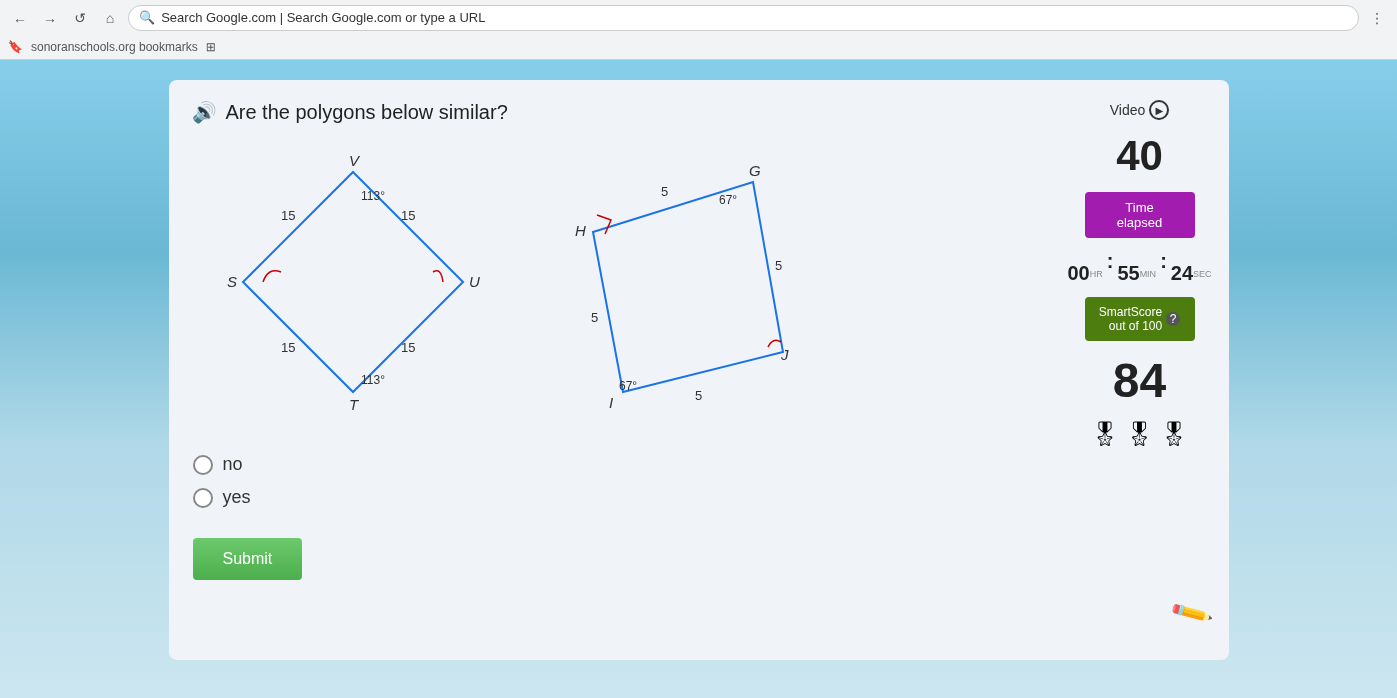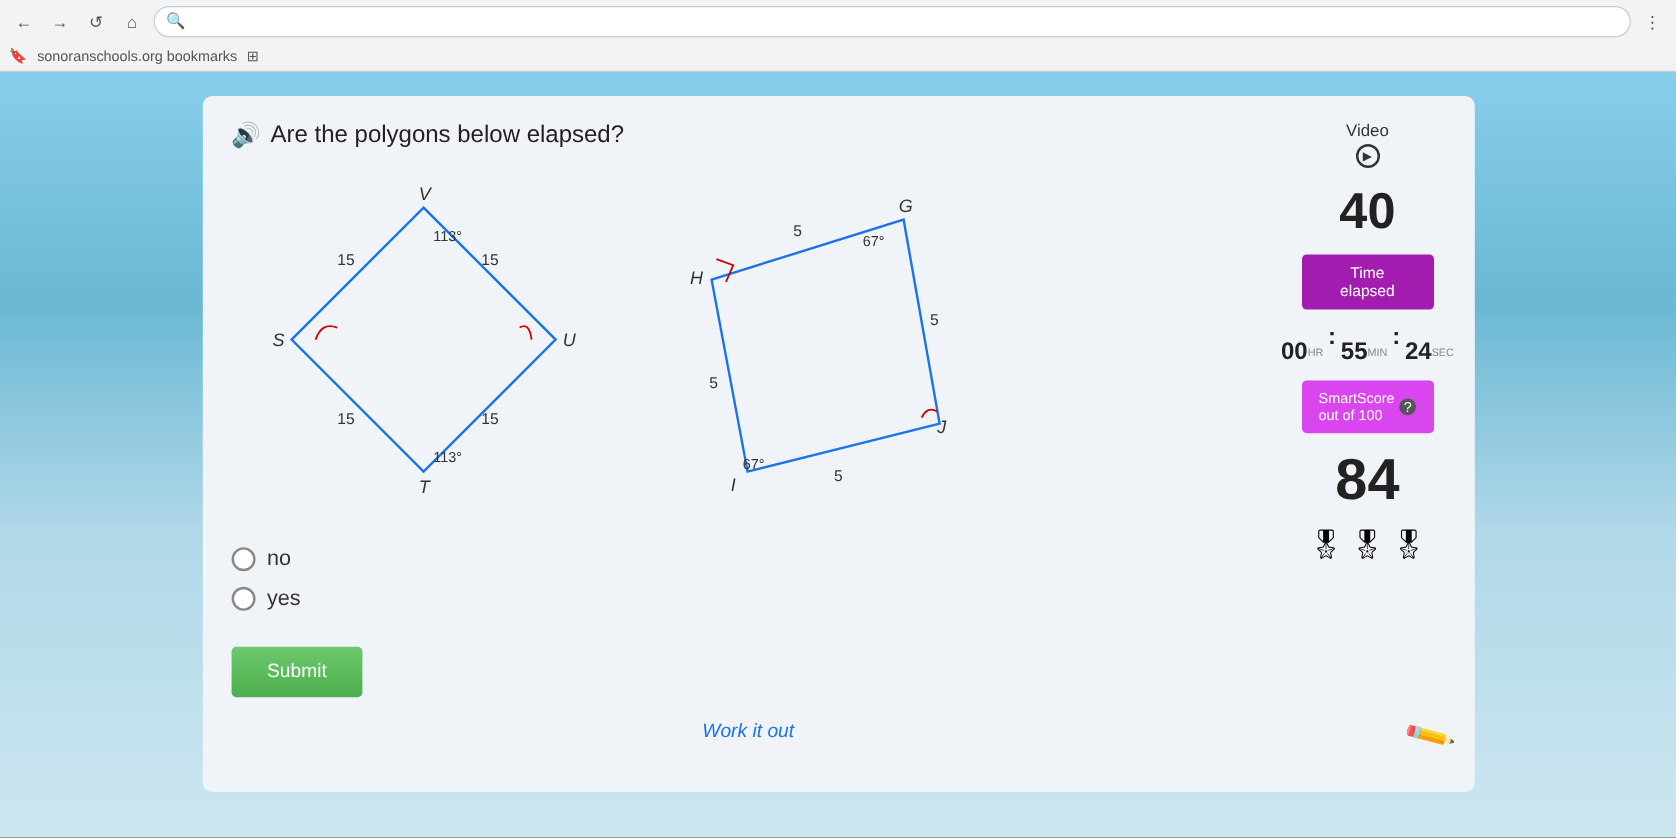--- a/index.html
+++ b/index.html
@@ -172,21 +172,20 @@
       align-items: center;
     }
 
     .video-btn {
       display: flex;
       align-items: center;
       gap: 4px;
       font-size: 14px;
       color: #333;
       cursor: pointer;
-      flex-direction: column;
     }
     .video-circle {
       width: 20px; height: 20px;
       border-radius: 50%;
       border: 2px solid #333;
       display: flex; align-items: center; justify-content: center;
       font-size: 10px;
     }
 
     .questions-answered-box {
@@ -236,23 +235,23 @@
       color: #888;
     }
     .timer-sep {
       font-size: 20px;
       font-weight: bold;
       color: #222;
       margin-bottom: 12px;
     }
 
     .smart-score-box {
-      background: #d946ef;
+      background: #4d7c0f;
       color: white;
-      text-align: left;
+      text-align: right;
       padding: 8px 12px;
       border-radius: 4px;
       font-size: 12px;
       width: 110px;
       display: flex;
       align-items: center;
       justify-content: center;
       gap: 4px;
     }
 
@@ -283,38 +282,39 @@
 <body>
 
 <div class="browser-bar">
   <div class="nav-bar">
     <button class="nav-btn">←</button>
     <button class="nav-btn">→</button>
     <button class="nav-btn">↺</button>
     <button class="nav-btn">⌂</button>
     <div class="address-bar">
       <span>🔍</span>
+      <span>Search Google.com | Search Google.com or type a URL</span>
     </div>
     <button class="nav-btn">⋮</button>
   </div>
   <div class="bookmarks-bar">
     <span>🔖</span>
     <span>sonoranschools.org bookmarks</span>
     <span>⊞</span>
   </div>
 </div>
 
 <div class="content-area">
   <div class="main-panel">
 
     <div class="question-area">
 
       <div class="question-header">
         <span class="speaker-icon">🔊</span>
-        <span class="question-text">Are the polygons below elapsed?</span>
+        <span class="question-text">Are the polygons below similar?</span>
       </div>
 
       
       <div class="shapes-container">
 
         <div class="shape-left">
           <svg width="280" height="260" viewBox="0 0 280 260">
 
             <polygon points="140,20 250,130 140,240 30,130" fill="none" stroke="#1a73e8" stroke-width="2"></polygon>
 
@@ -379,21 +379,20 @@
         <div class="option-item">
           <div class="radio-circle"></div>
           <span class="option-label">yes</span>
         </div>
       </div>
 
       
       <button class="submit-btn">Submit</button>
 
       
-      <div class="work-it-out">Work it out</div>
 
     </div>
 
     <div class="sidebar">
 
       <div class="video-btn">
         <span>Video</span>
         <div class="video-circle">▶</div>
       </div>
 

